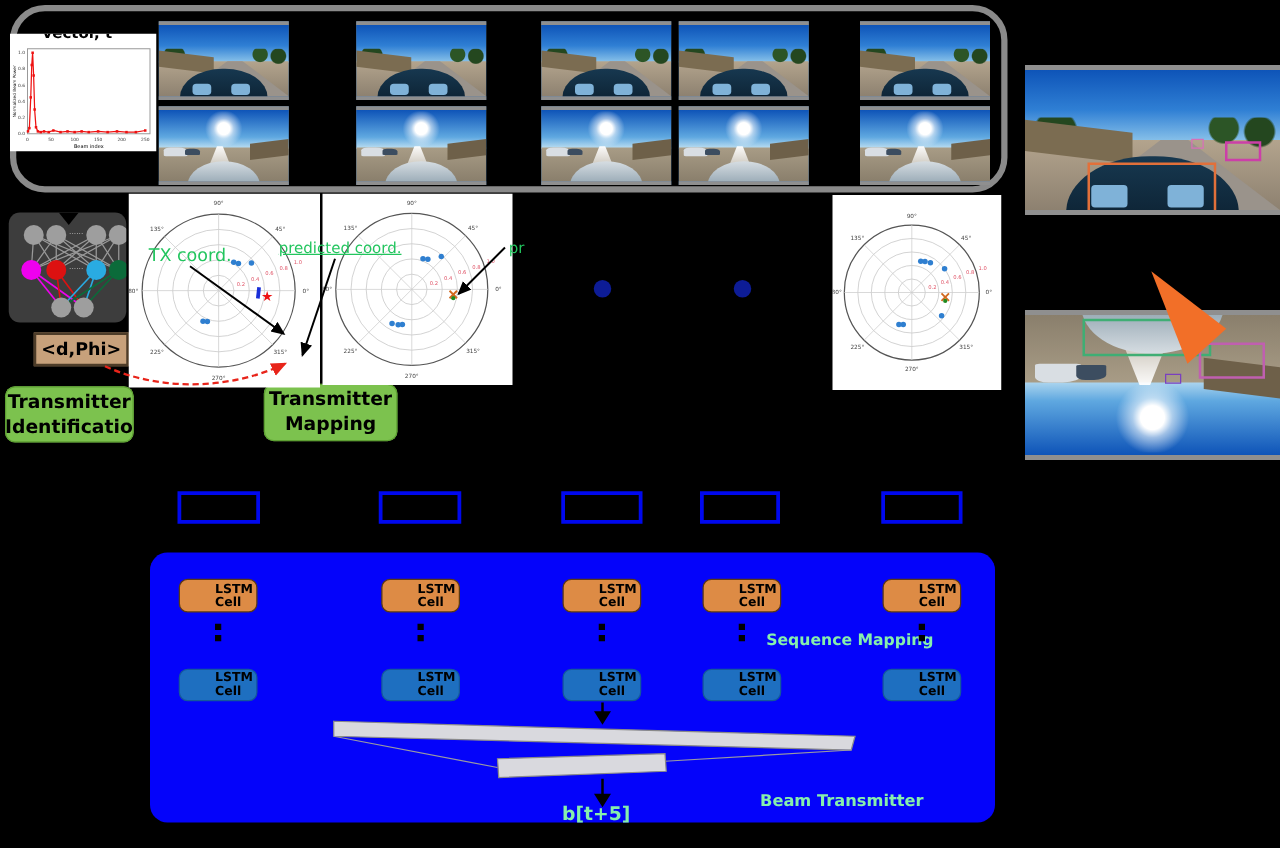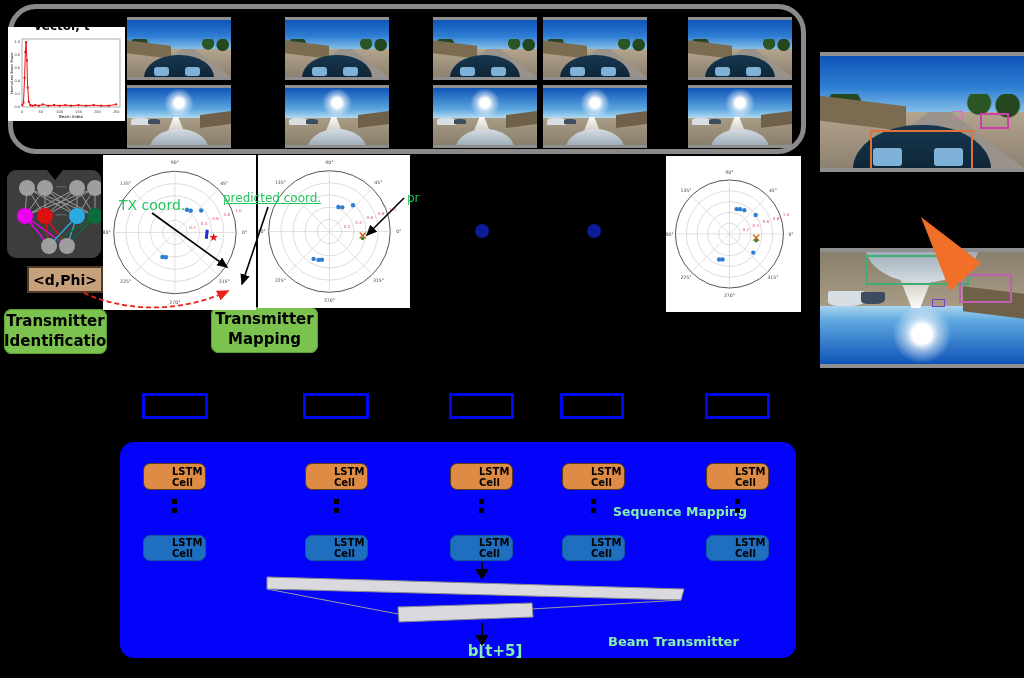--- a/index.html
+++ b/index.html
@@ -69,21 +69,21 @@
 
   
   .panel{position:absolute;left:120px;top:442px;width:676px;height:216px;background:#0403fa;border-radius:14px;}
   .cell{position:absolute;width:63px;text-align:left;color:#000;font-weight:bold;font-size:10px;
     display:flex;align-items:center;justify-content:center;border-radius:7px;padding-left:28px;}
   .cell-o{top:21px;height:27px;background:#dd8b45;border:1.5px solid #5c3a12;}
   .cell-b{top:93px;height:26px;background:#1e6fc0;border:1px solid #14589c;}
   .panel-label{position:absolute;color:#86efac;font-weight:bold;font-size:12.5px;white-space:nowrap;}
   .lab-seq{left:493px;top:62px;}
   .lab-beam{left:488px;top:192px;font-size:13px;}
-  .lab-out{left:340px;top:200px;width:70px;text-align:center;font-size:15px;}
+  .lab-out{left:322px;top:200px;width:70px;text-align:center;font-size:15px;}
 
   
   .right-img{position:absolute;left:820px;width:204px;height:120px;border-top:4px solid #8f8f8f;border-bottom:4px solid #8f8f8f;overflow:hidden;}
   .ri-top{top:52px;} .ri-bot{top:248px;}
   .flip{transform:scaleY(-1);}
   .bbox{position:absolute;background:transparent;}
 
   svg{display:block;}
   .overlay{position:absolute;left:0;top:0;z-index:40;pointer-events:none;}
 </style>

